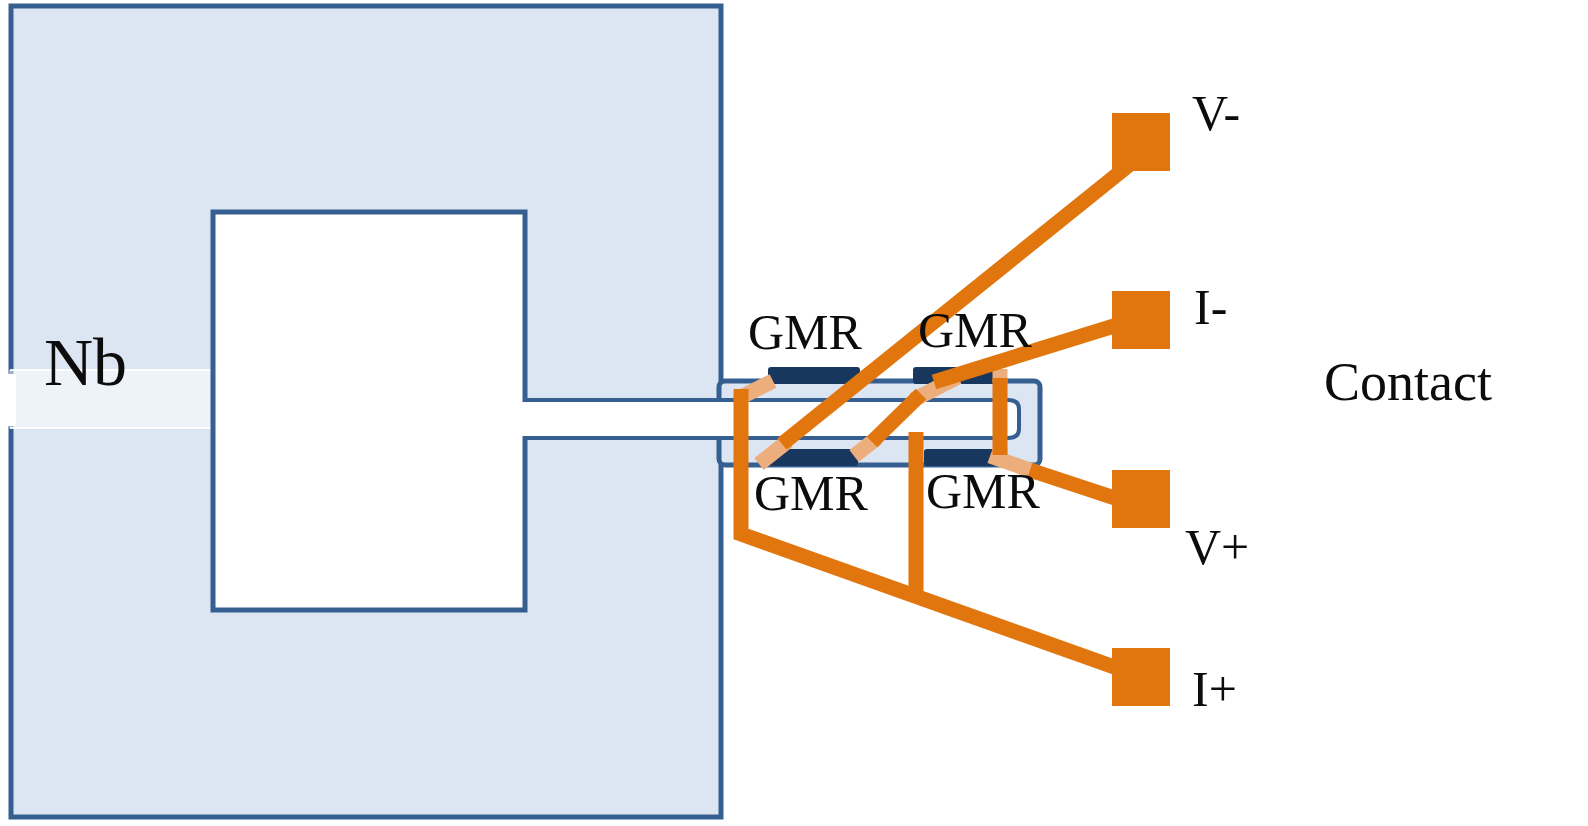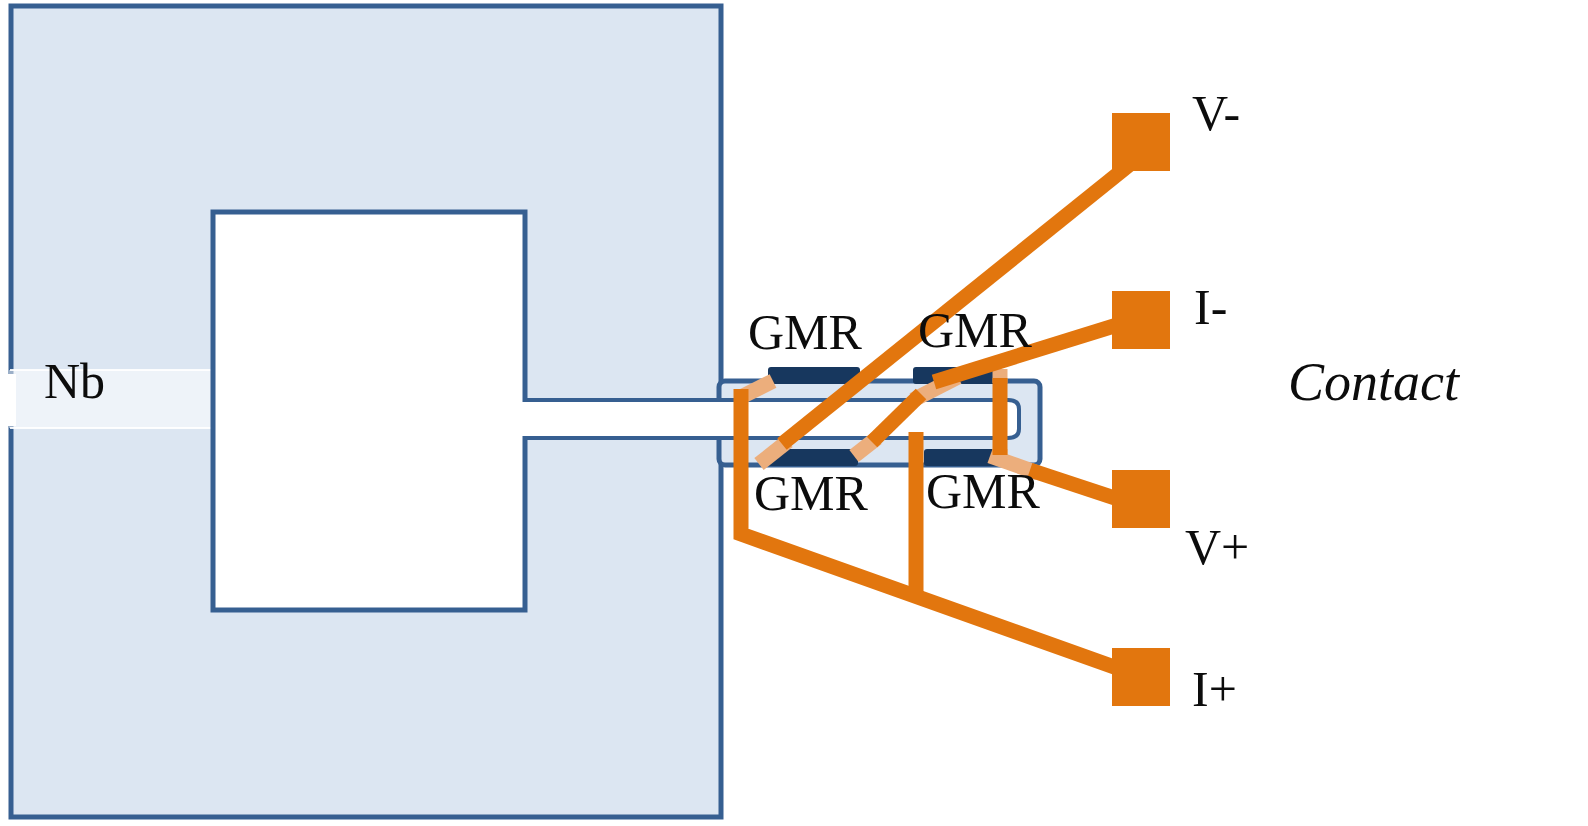--- a/index.html
+++ b/index.html
@@ -21,32 +21,32 @@
   .bar{fill:var(--gmr-bar,#17375e);}
   .wire{stroke:var(--wire,#e2760e);stroke-width:15;fill:none;stroke-linecap:butt;}
   .wire-muted{stroke:var(--wire-muted,#ecae7c);stroke-width:15;fill:none;stroke-linecap:butt;}
   .pad{fill:var(--pad,#e2760e);}
   .faint-band{fill:rgba(255,255,255,0.5);}
   .faint-line{stroke:rgba(255,255,255,0.9);stroke-width:2;}
   .lbl{
     position:absolute;line-height:1;white-space:nowrap;
     color:var(--text,#0c0c0c);
   }
-  .lbl-nb{left:44px;top:328px;font-size:50px;margin-top:28px;}
+  .lbl-nb{left:44px;top:328px;font-size:68px;}
   .lbl-gmr-tl{left:748px;top:307px;font-size:50px;}
   .lbl-gmr-tr{left:918px;top:305px;font-size:50px;}
   .lbl-gmr-bl{left:754px;top:468px;font-size:50px;}
   .lbl-gmr-br{left:926px;top:466px;font-size:50px;}
   .lbl-vminus{left:1192px;top:88px;font-size:50px;}
   .lbl-iminus{left:1194px;top:282px;font-size:50px;}
   .lbl-vplus{left:1185px;top:522px;font-size:50px;}
   .lbl-iplus{left:1192px;top:664px;font-size:50px;}
   .lbl-contact{
     left:1288px;top:336px;width:240px;
-    font-size:54px;font-style:italic;
+    font-size:54px;text-align:center;
     line-height:1.72;white-space:normal;
   }
 </style>
 </head>
 <body>
 
 <div class="stage">
 
   <svg width="1588" height="826" viewBox="0 0 1588 826">
 

